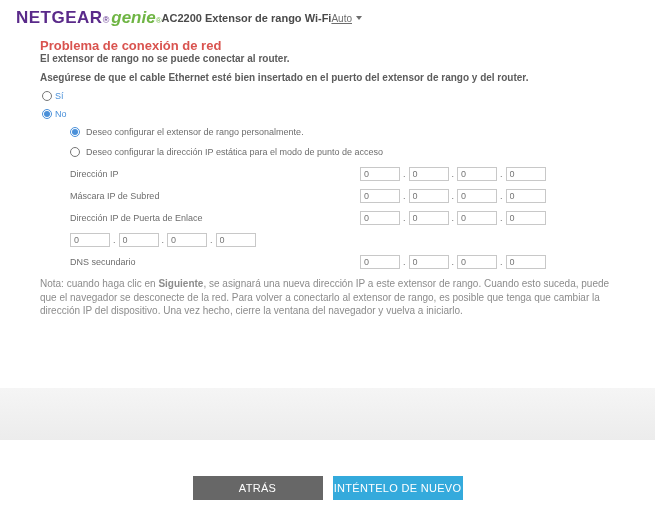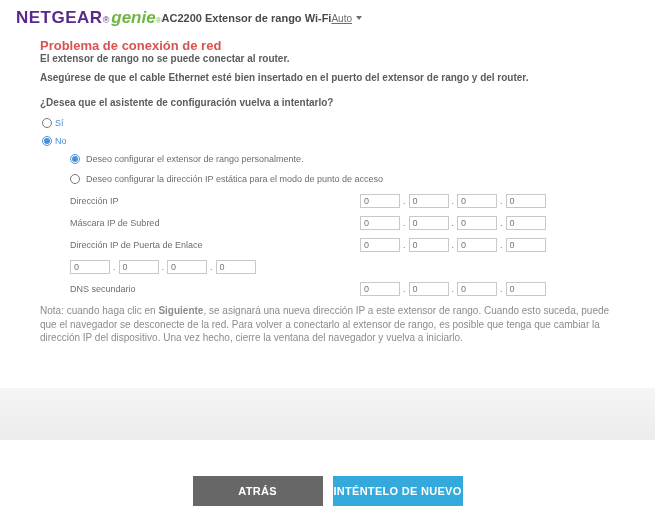--- a/index.html
+++ b/index.html
@@ -73,22 +73,22 @@
     background: linear-gradient(to bottom, #f5f5f5, #ececec);
   }
   .footer {
     position: absolute; left: 0; right: 0; bottom: 0;
     height: 40px;
     display: flex; justify-content: center; align-items: flex-start; gap: 10px;
     background: #fff;
     padding-top: 0;
   }
   .btn {
-    min-width: 130px; height: 30px;
-    border: none; font-size: 11px; font-weight: 700;
+    min-width: 130px; height: 24px;
+    border: none; font-size: 11px; font-weight: 400;
     letter-spacing: 0.3px; cursor: pointer;
     display: flex; align-items: center; justify-content: center;
   }
   .btn-back { background: #676767; color: #fff; }
   .btn-retry { background: #34aadc; color: #fff; }
 </style>
 </head>
 <body>
 
 <div class="header">
@@ -104,21 +104,20 @@
       <span>Auto</span>
       <span class="caret-down"></span>
     </div>
   </div>
 </div>
 
 <div class="content">
   <div class="title">Problema de conexión de red</div>
   <div class="msg">El extensor de rango no se puede conectar al router.</div>
   <div class="msg">Asegúrese de que el cable Ethernet esté bien insertado en el puerto del extensor de rango y del router.</div>
-  <div class="question">¿Desea que el asistente de configuración vuelva a intentarlo?</div>
 
   <label class="retry-option">
     <input type="radio" name="retry" style="">
     <span>Sí</span>
   </label>
   <label class="retry-option">
     <input type="radio" name="retry" checked="" style="">
     <span>No</span>
   </label>
 

